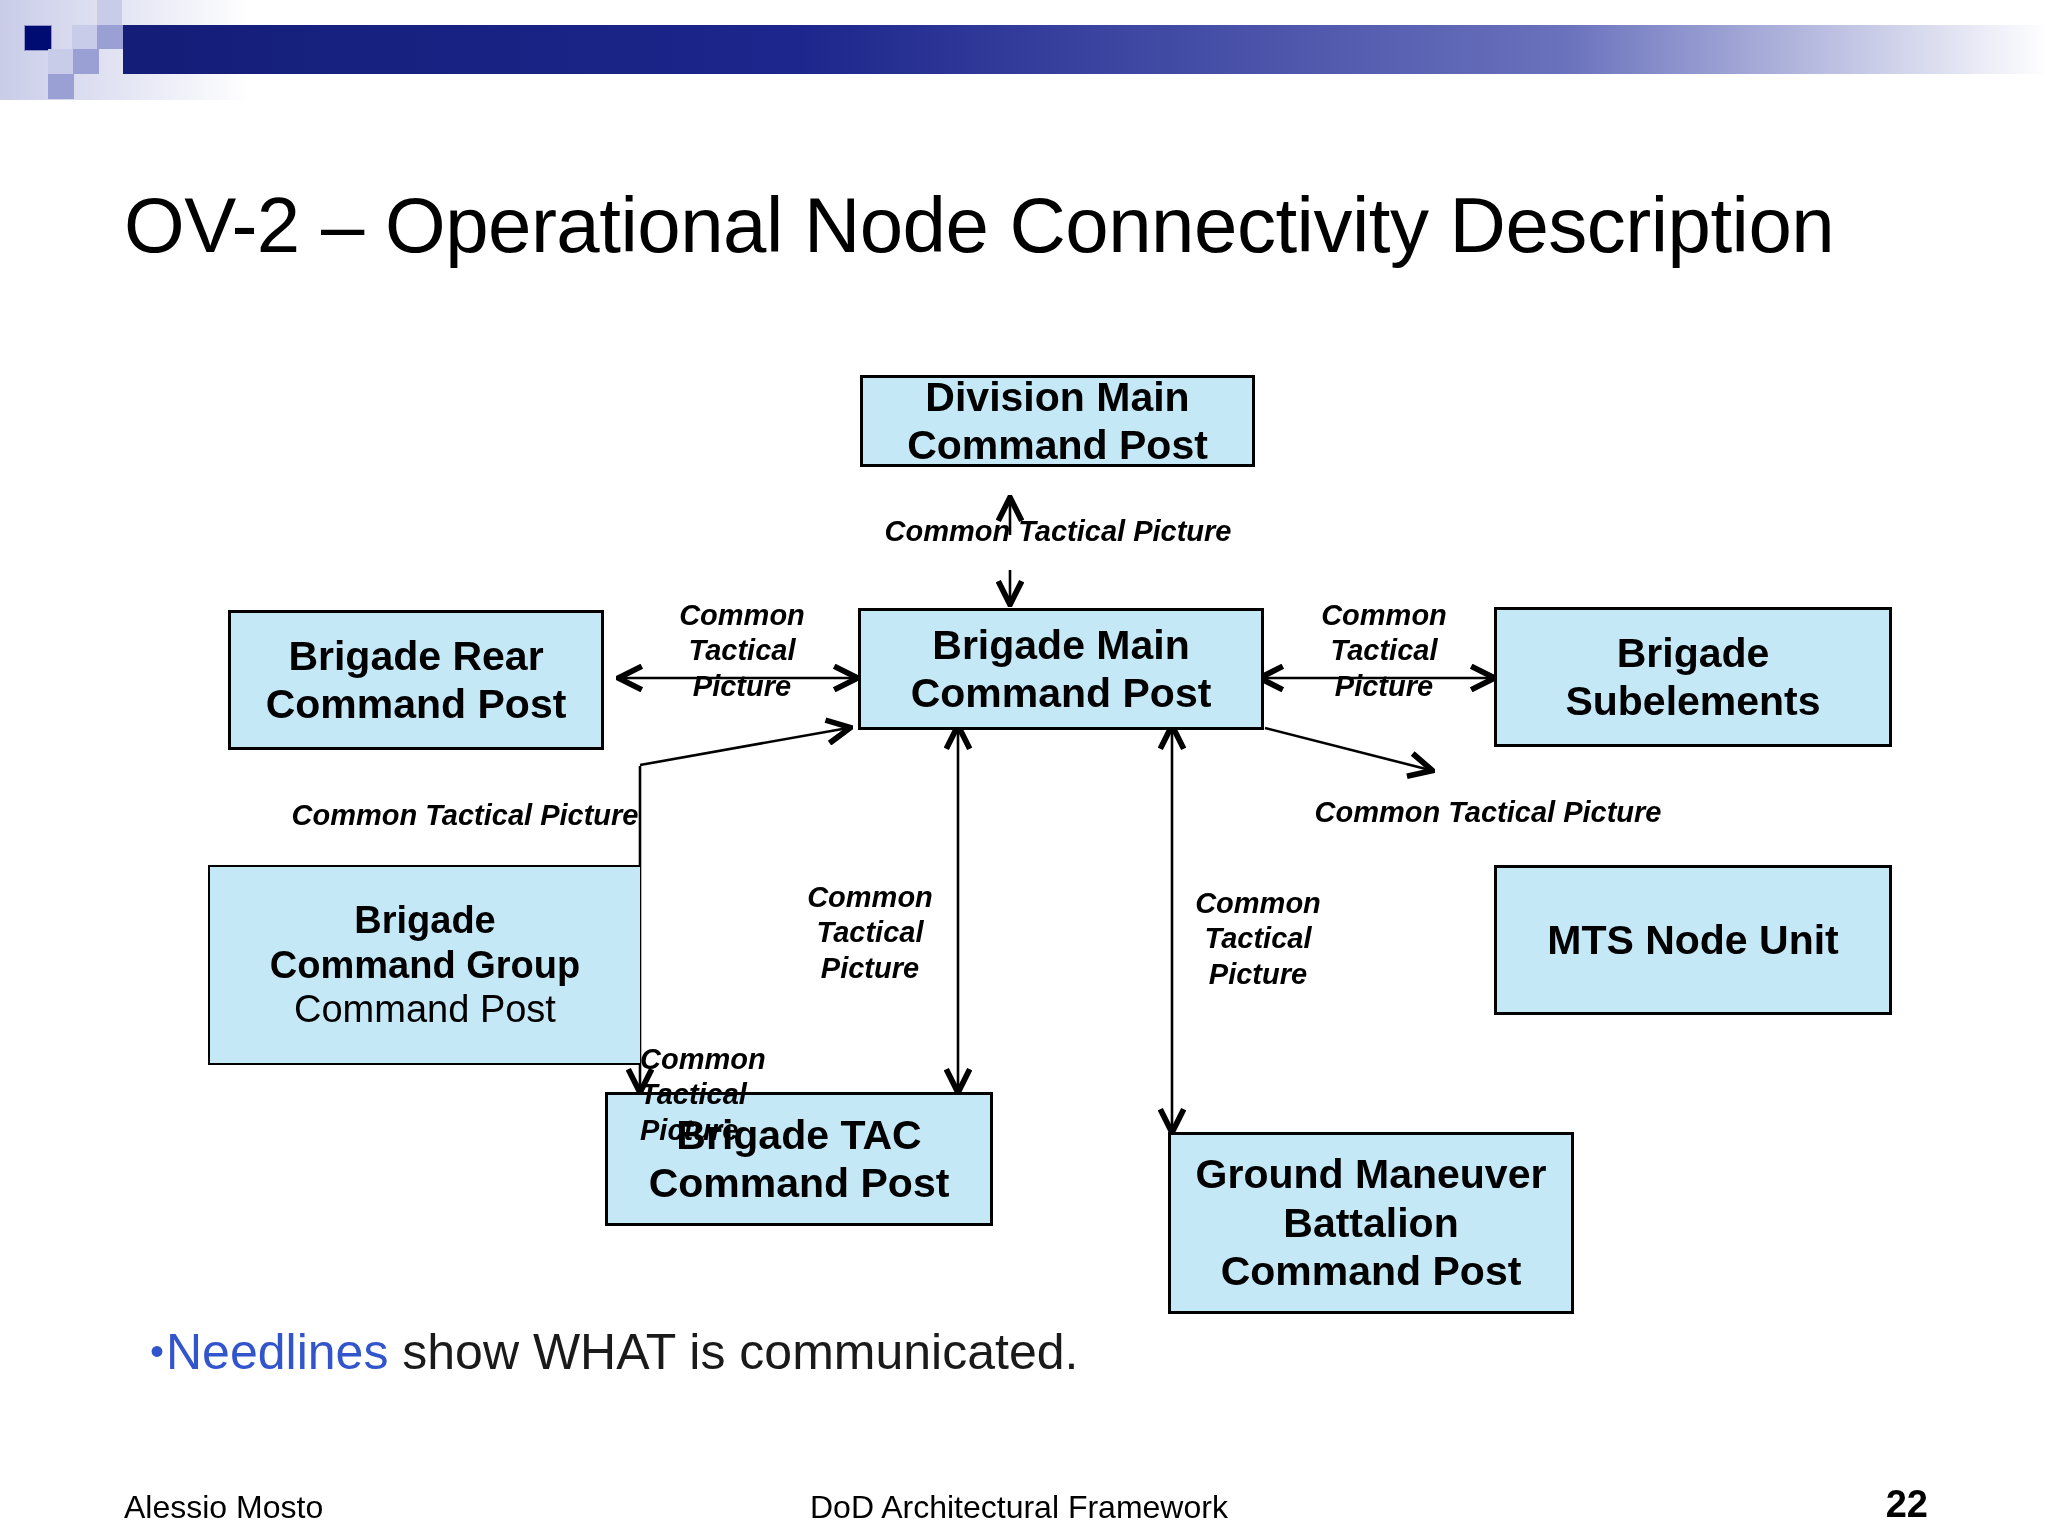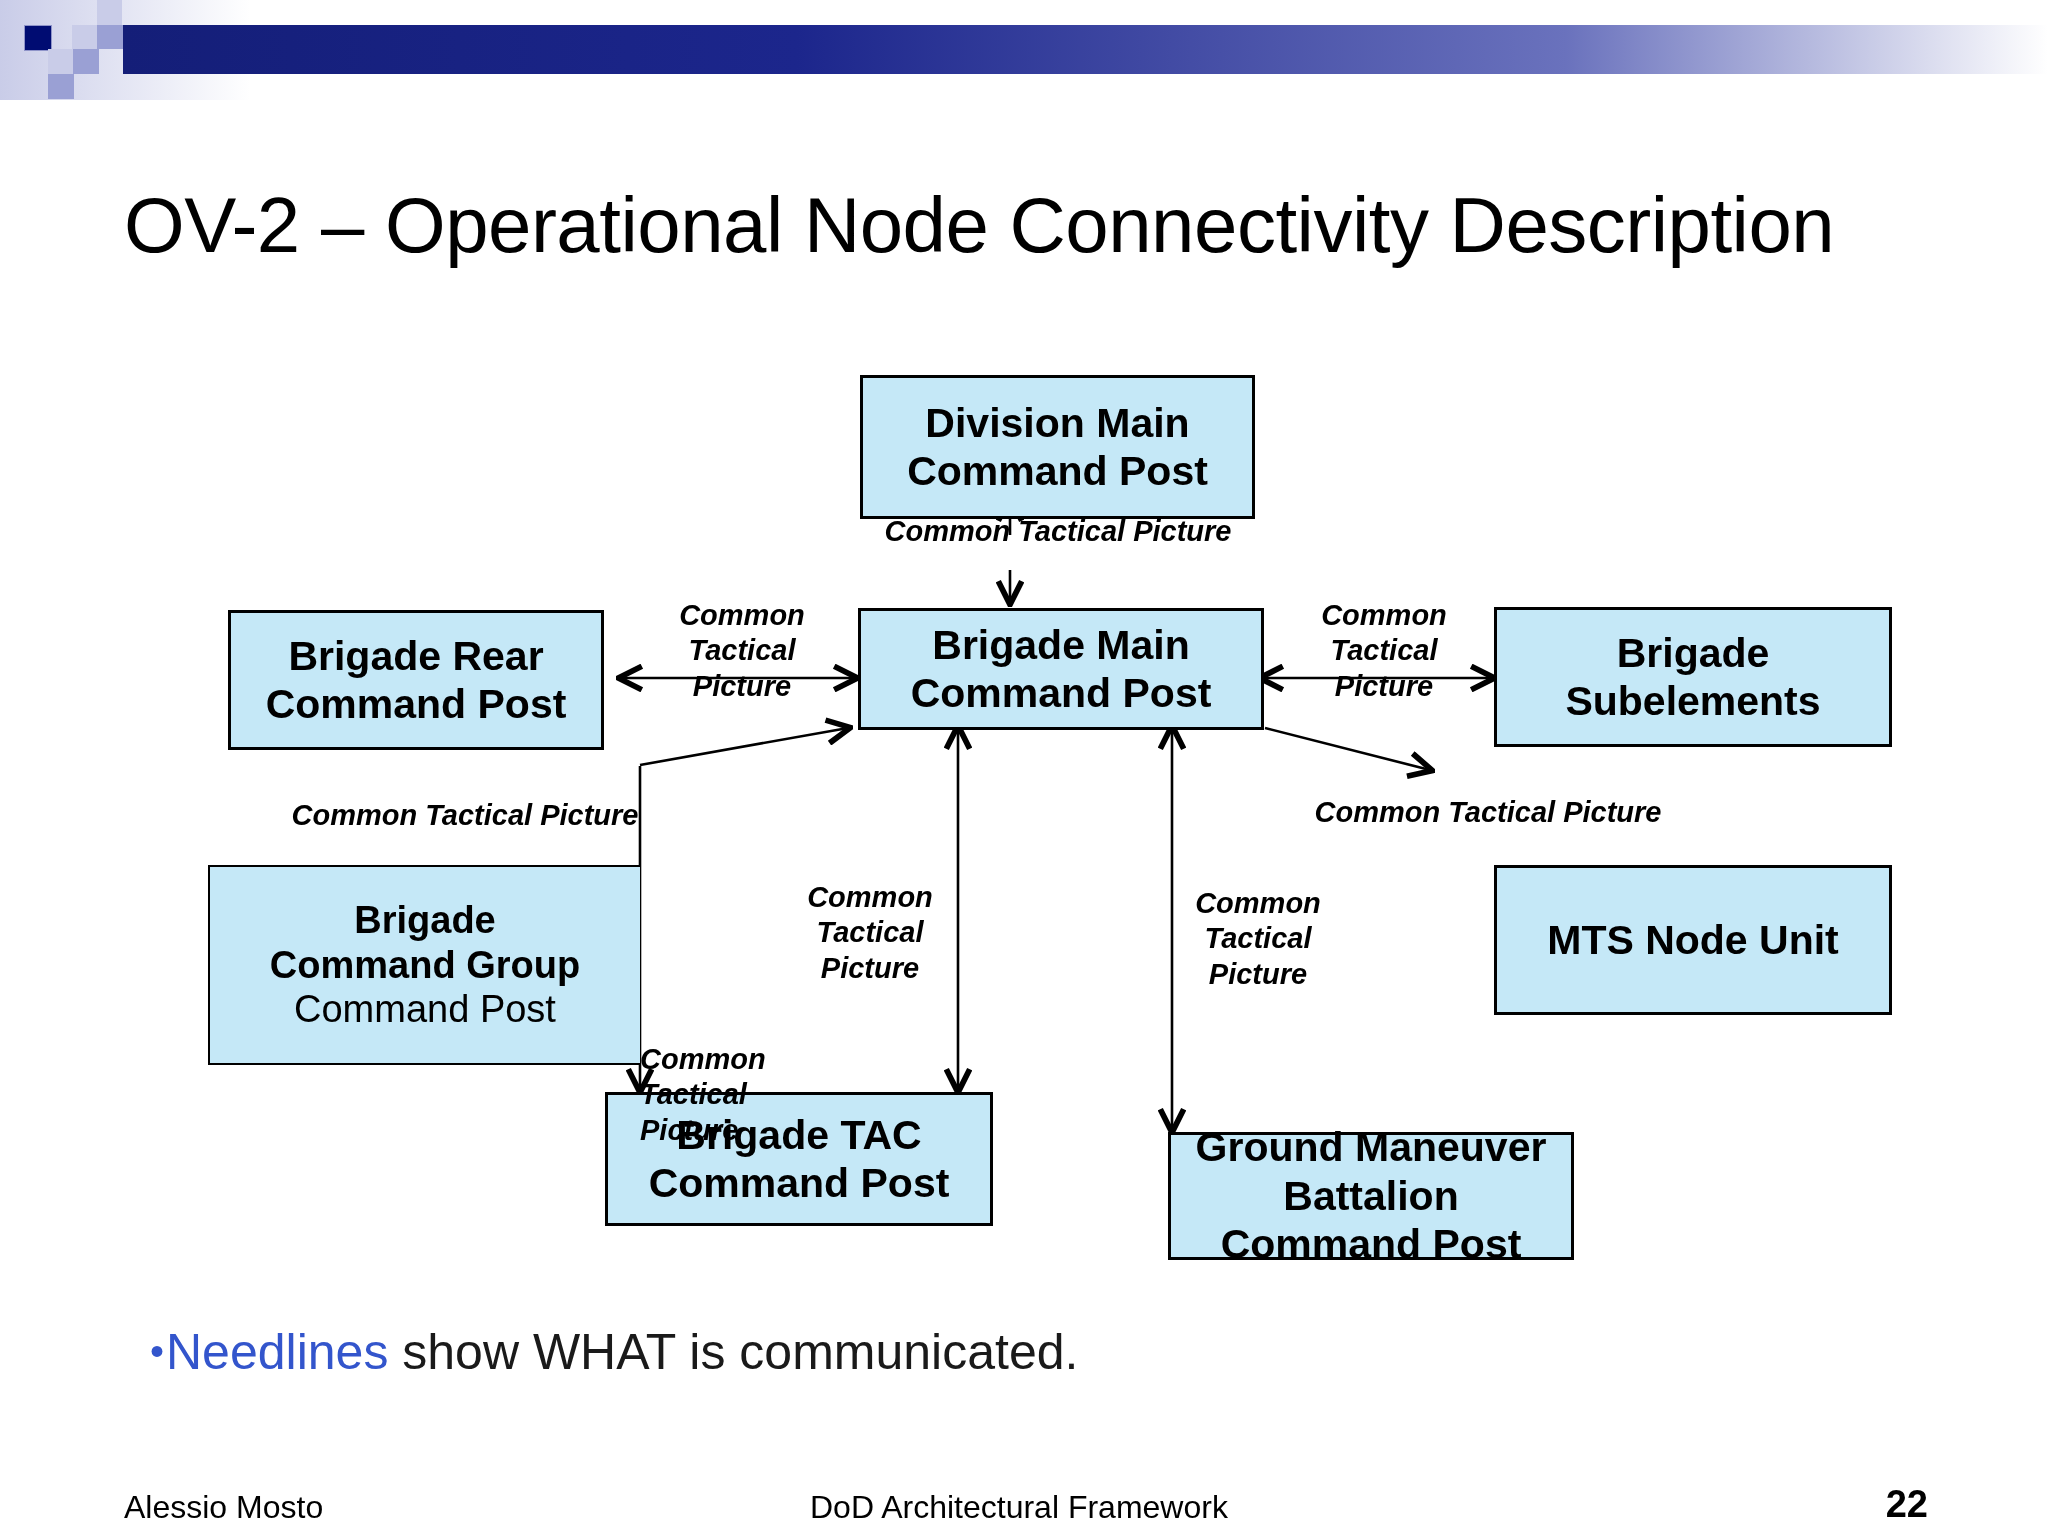--- a/index.html
+++ b/index.html
@@ -123,21 +123,21 @@
 
     <line x1="1430" y1="440" x2="1265" y2="398" stroke="#000" stroke-width="2.6" marker-start="url(#ahb)"></line>
 
     <line x1="958" y1="398" x2="958" y2="418" stroke="#000" stroke-width="2.6" marker-start="url(#ahb)"></line>
     <line x1="958" y1="418" x2="958" y2="760" stroke="#000" stroke-width="2.6" marker-end="url(#ah)"></line>
 
     <line x1="1172" y1="398" x2="1172" y2="418" stroke="#000" stroke-width="2.6" marker-start="url(#ahb)"></line>
     <line x1="1172" y1="418" x2="1172" y2="800" stroke="#000" stroke-width="2.6" marker-end="url(#ah)"></line>
   </svg>
 
-  <div class="node" style="left:860px;top:45px;width:395px;height:144px;font-size:41px;">
+  <div class="node" style="left:860px;top:45px;width:395px;height:92px;font-size:41px;">
     <span class="ln">Division Main</span>
     <span class="ln">Command Post</span>
   </div>
 
   <div class="node" style="left:228px;top:280px;width:376px;height:140px;font-size:41px;">
     <span class="ln">Brigade Rear</span>
     <span class="ln">Command Post</span>
   </div>
 
   <div class="node" style="left:858px;top:278px;width:406px;height:122px;font-size:41px;">
@@ -158,21 +158,21 @@
 
   <div class="node" style="left:1494px;top:535px;width:398px;height:150px;font-size:41px;">
     <span class="ln">MTS Node Unit</span>
   </div>
 
   <div class="node" style="left:605px;top:762px;width:388px;height:134px;font-size:41px;">
     <span class="ln">Brigade TAC</span>
     <span class="ln">Command Post</span>
   </div>
 
-  <div class="node" style="left:1168px;top:802px;width:406px;height:128px;font-size:41px;">
+  <div class="node" style="left:1168px;top:802px;width:406px;height:182px;font-size:41px;">
     <span class="ln">Ground Maneuver</span>
     <span class="ln">Battalion</span>
     <span class="ln">Command Post</span>
   </div>
 
   <div class="ndlabel" style="left:838px;top:184px;width:440px;font-size:29px;">Common Tactical Picture</div>
 
   <div class="ndlabel" style="left:632px;top:268px;width:220px;font-size:29px;">Common
 Tactical
 Picture</div>

